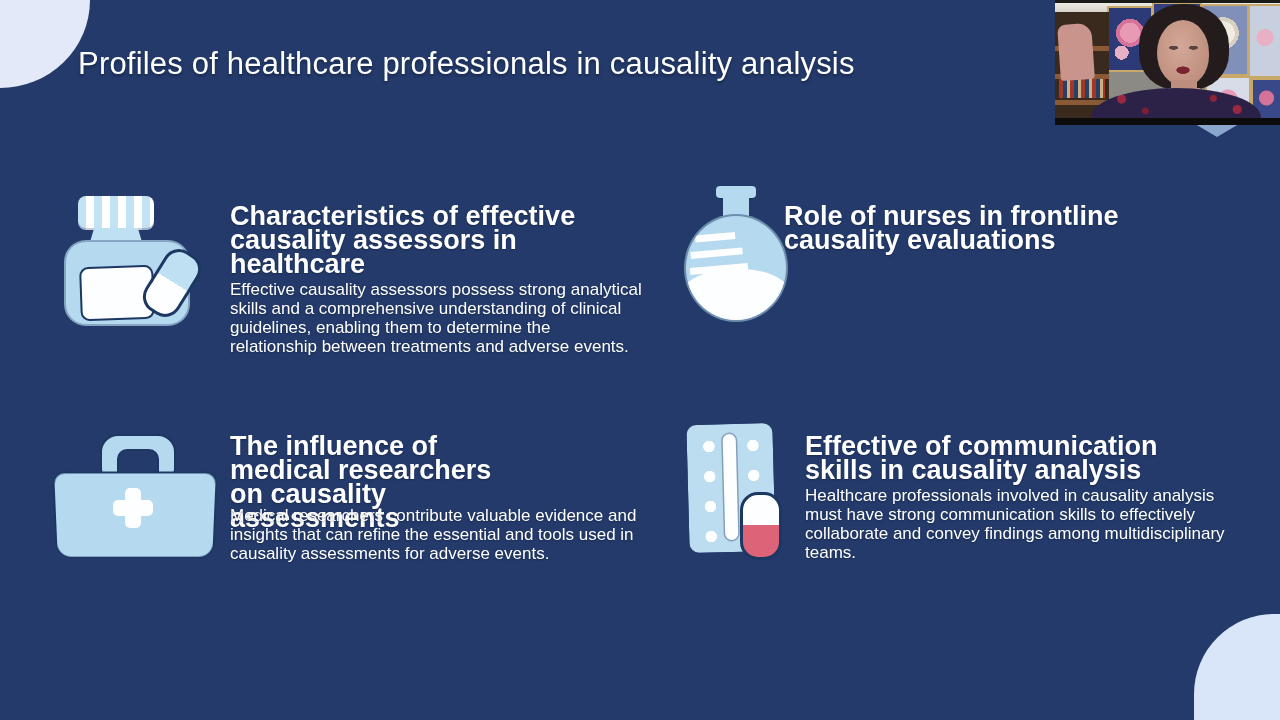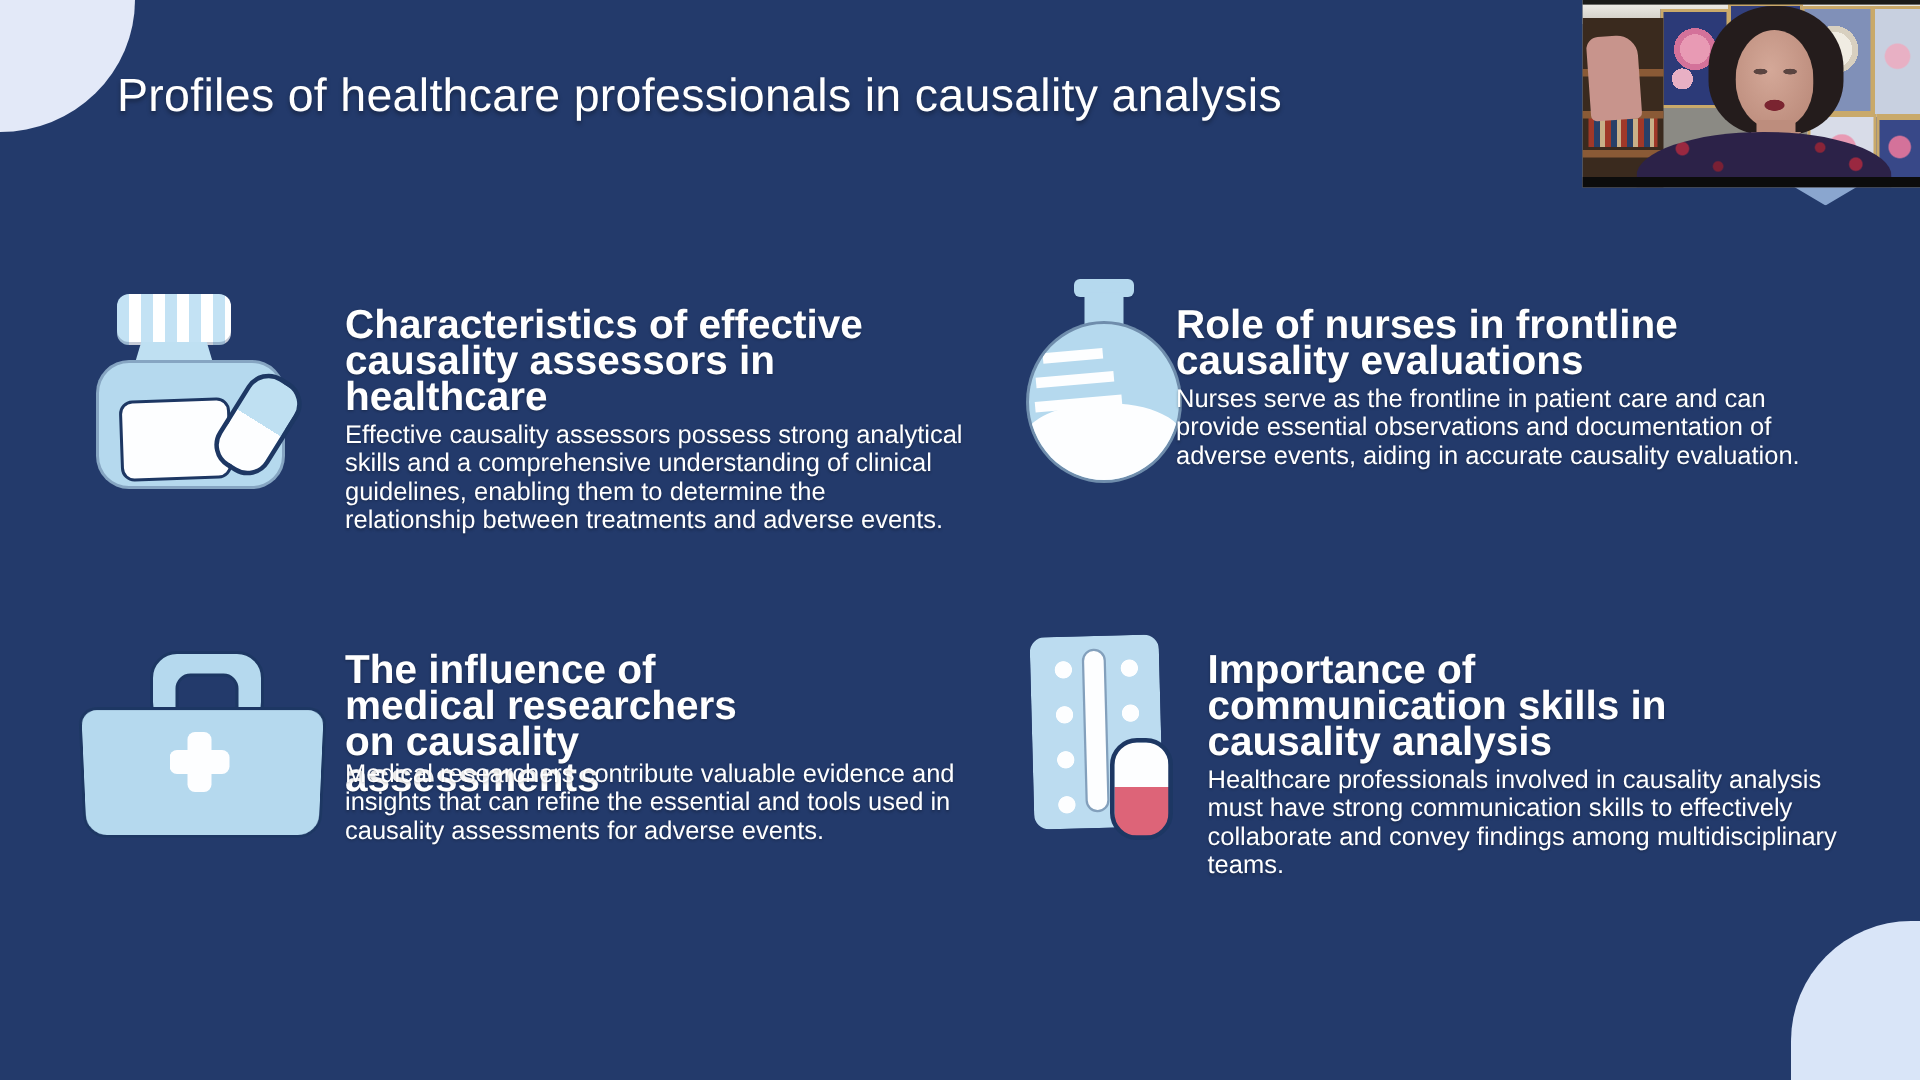--- a/index.html
+++ b/index.html
@@ -128,21 +128,20 @@
   <div class="icon i1">
     <div class="part rim"></div>
     <div class="part neckf"></div>
     <div class="part ball">
       <div class="part liquid"></div>
       <div class="part stripes"></div>
     </div>
   </div>
   <div class="card-text t1">
     <div class="card-heading">Role of nurses in frontline causality evaluations</div>
-    <div class="card-body">Nurses serve as the frontline in patient care and can provide essential observations and documentation of adverse events, aiding in accurate causality evaluation.</div>
   </div>
 
   <div class="icon i2">
     <div class="part handle">
       <div class="part hole"></div>
     </div>
     <div class="part bag"></div>
     <div class="part crossv"></div>
     <div class="part crossh"></div>
   </div>
@@ -151,21 +150,21 @@
     <div class="card-body">Medical researchers contribute valuable evidence and insights that can refine the essential and tools used in causality assessments for adverse events.</div>
   </div>
 
   <div class="icon i3">
     <div class="part pack">
       <div class="part slot"></div>
     </div>
     <div class="part capsule2"></div>
   </div>
   <div class="card-text t3">
-    <div class="card-heading">Importance of communication skills in causality analysis</div>
+    <div class="card-heading">Effective of communication skills in causality analysis</div>
     <div class="card-body">Healthcare professionals involved in causality analysis must have strong communication skills to effectively collaborate and convey findings among multidisciplinary teams.</div>
   </div>
 
   <div class="webcam">
     <div class="wc wc-ceiling"></div>
     <div class="frame" style="left:52px;top:6px;width:42px;height:62px;background:radial-gradient(circle at 50% 40%,#e89ab4 0 10px,#d4729a 10px 14px,transparent 14px),radial-gradient(circle at 30% 72%,#e8b0c4 0 7px,transparent 7px),#2c3a78;"></div>
     <div class="frame" style="left:97px;top:2px;width:46px;height:72px;background:radial-gradient(circle at 50% 35%,#ecd8a8 0 12px,#d8b860 12px 16px,transparent 16px),#32407e;"></div>
     <div class="frame" style="left:146px;top:4px;width:44px;height:68px;background:radial-gradient(circle at 45% 40%,#f0ece2 0 12px,#d8d0c0 12px 16px,transparent 16px),#8090b8;"></div>
     <div class="frame" style="left:193px;top:4px;width:30px;height:70px;background:radial-gradient(circle at 50% 45%,#e8b0c4 0 8px,transparent 9px),#c8d0e0;"></div>
     <div class="frame" style="left:150px;top:76px;width:42px;height:42px;background:radial-gradient(circle at 50% 50%,#e89ab4 0 9px,transparent 10px),#d8dce8;"></div>

